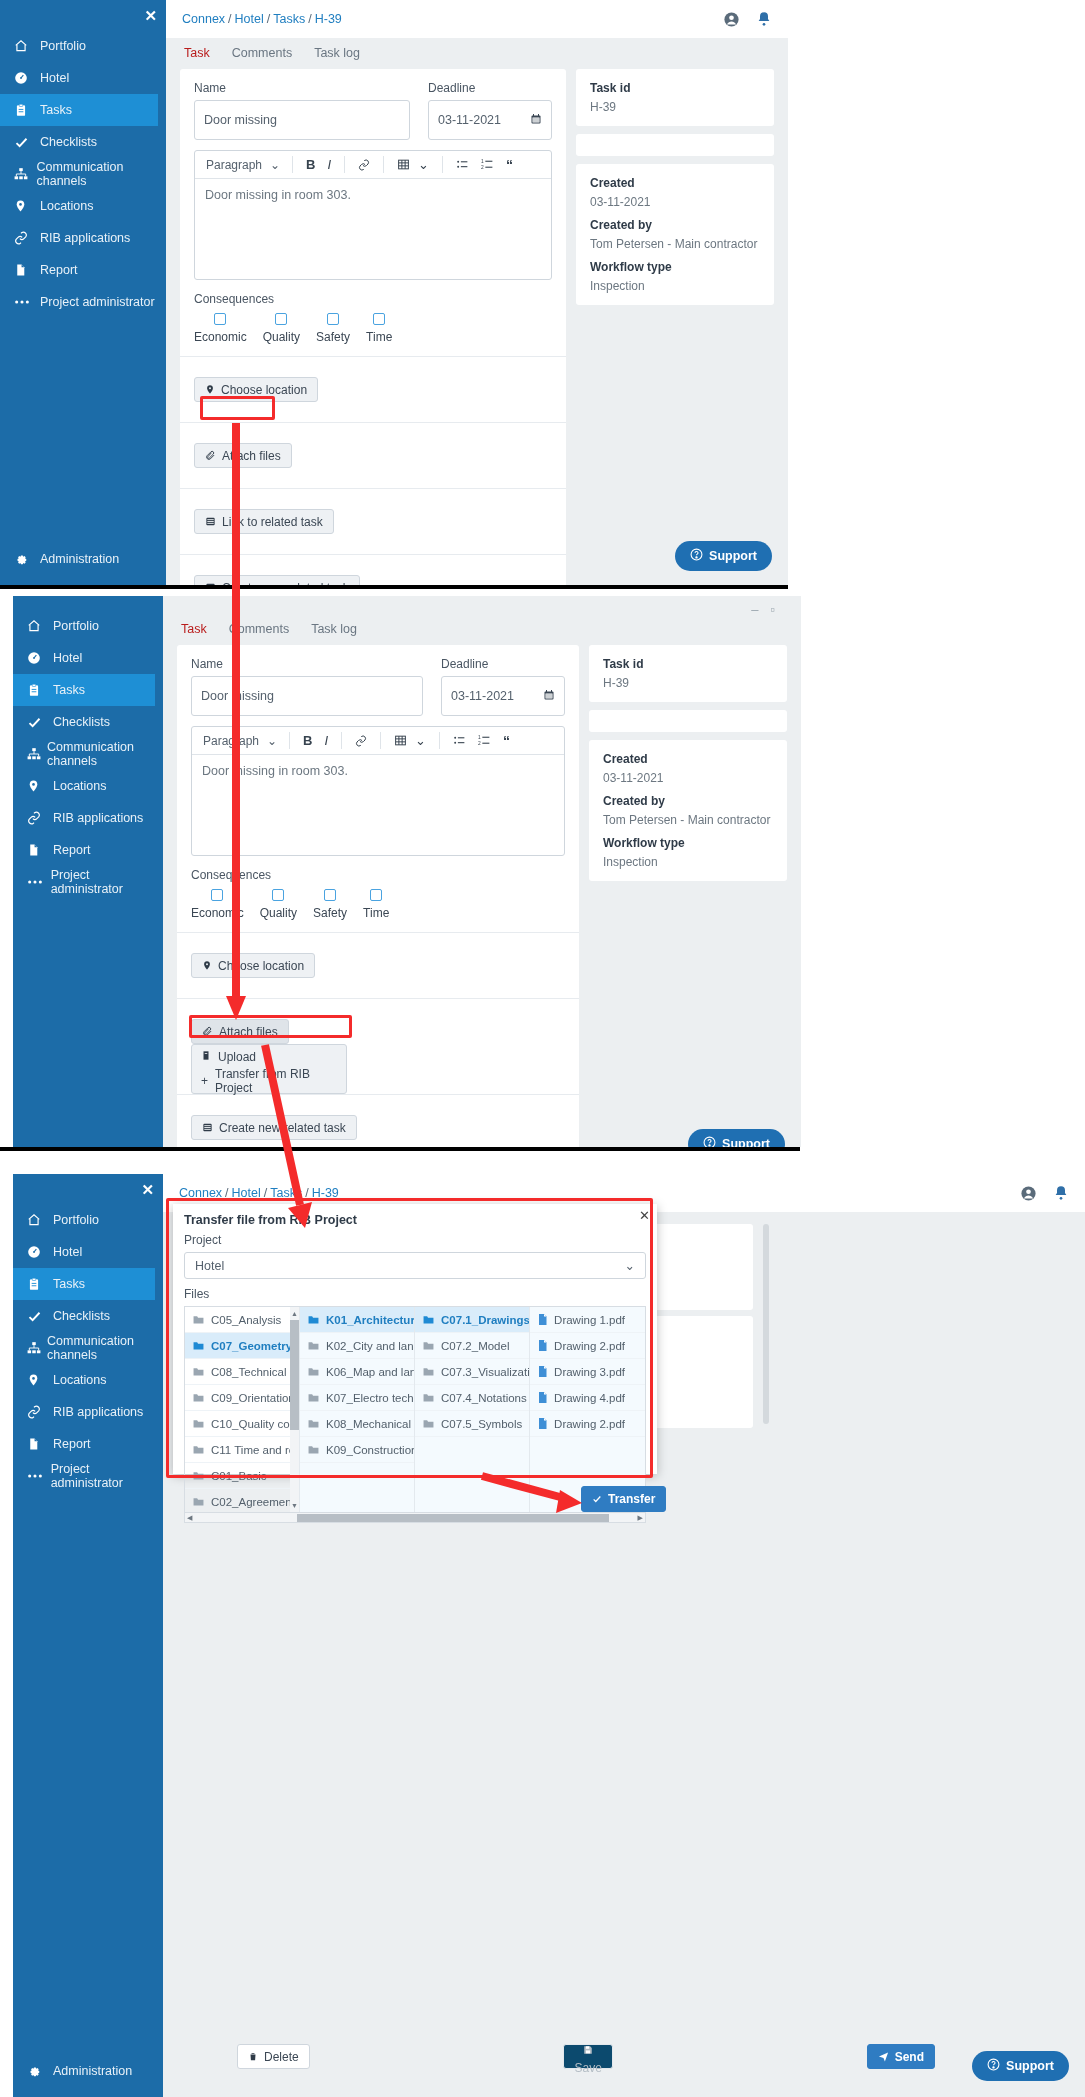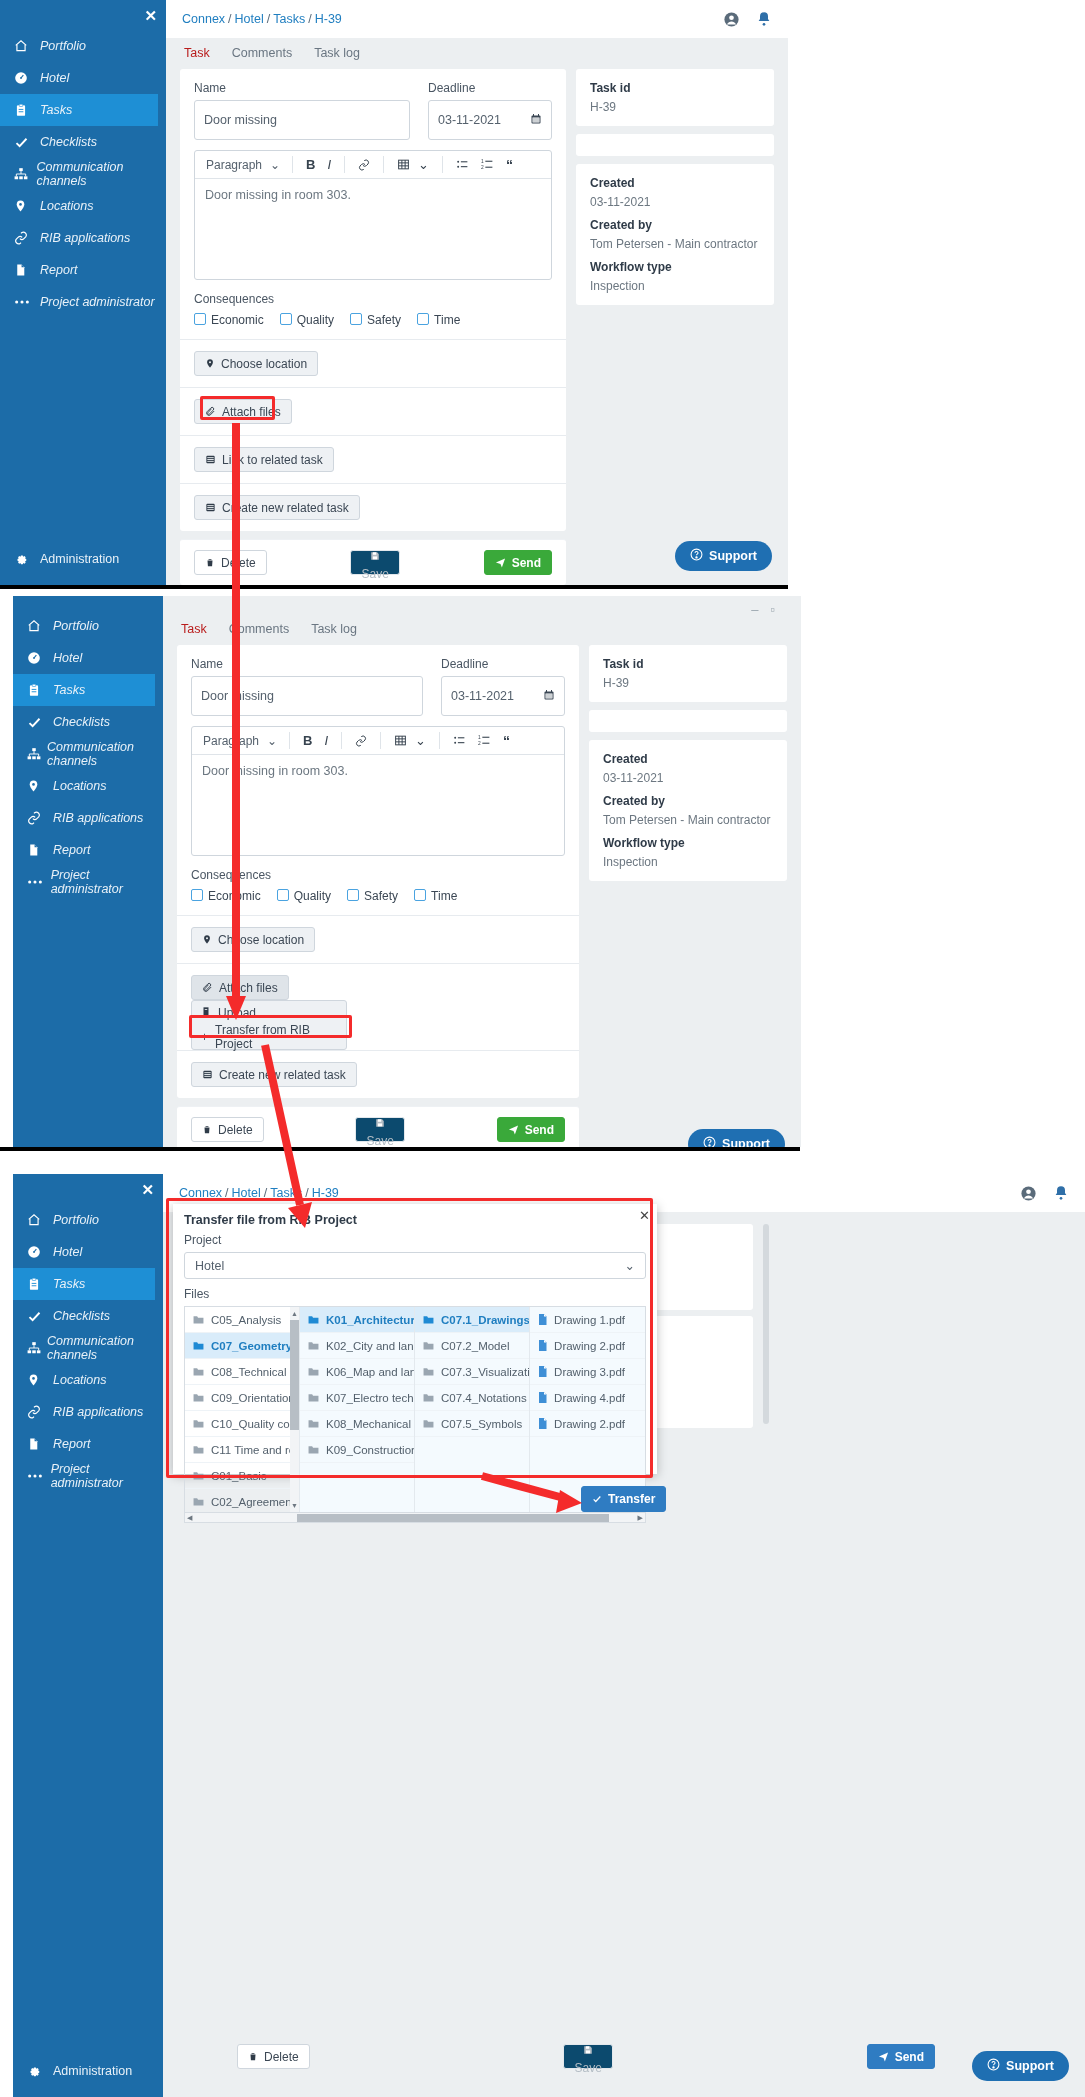--- a/index.html
+++ b/index.html
@@ -17,21 +17,21 @@
   .panel-1 { left:0;   top:0;     width:788px; height:585px; }
   .sep-1   { position:absolute; left:0; top:585px; width:788px; height:4px; background:#000; }
   .panel-2 { left:13px; top:596px; width:788px; height:551px; }
   .sep-2   { position:absolute; left:0; top:1147px; width:800px; height:4px; background:#000; }
   .panel-3 { left:13px; top:1174px; width:1072px; height:923px; }
 
   
   .sidebar { position:absolute; left:0; top:0; bottom:0; width:166px; background:#1c6ca8; }
   .sidebar.narrow { width:150px; }
   .sb-close { position:absolute; right:9px; top:8px; color:#fff; font-size:15px; font-weight:bold; line-height:1; cursor:pointer; }
-  .sb-list { position:absolute; left:0; right:8px; top:30px;font-style:italic; }
+  .sb-list { position:absolute; left:0; right:8px; top:30px; }
   .sb-item { display:flex; align-items:center; height:32px; padding-left:14px; color:#e8f1f8; font-size:12.5px; cursor:pointer; }
   .sb-item.active { background:#1e8fd5; }
   .sb-item .ic { width:26px; display:flex; align-items:center; justify-content:flex-start; color:#fff; font-size:13px; }
   .sb-item .ic svg { display:block; }
   .sb-bottom { position:absolute; left:0; right:0; bottom:10px; }
 
   
   .content { position:absolute; top:0; bottom:0; right:0; background:#eceff1; }
 
   .topbar { height:38px; display:flex; align-items:center; justify-content:space-between; padding:0 16px; background:#fff; }
@@ -61,24 +61,24 @@
 
   .rte { border:1px solid #cfd6dd; border-radius:3px; margin-top:10px; }
   .rte-bar { display:flex; align-items:center; gap:0; height:28px; border-bottom:1px solid #dfe4e9; padding:0 6px; }
   .rte-sel { display:flex; align-items:center; justify-content:space-between; width:84px; font-size:12px; color:#55616d; padding:0 5px; }
   .vsep { width:1px; height:17px; background:#dfe4e9; margin:0 7px; }
   .rte-btn { font-size:13px; color:#37434f; padding:0 6px; display:flex; align-items:center; }
   .rte-body { height:100px; padding:9px 10px; font-size:12.5px; color:#6c7781; }
 
   .cons-lbl { font-size:12px; color:#4a5663; margin:12px 0 7px; }
   .cons { display:flex; gap:7px; align-items:center; font-size:12px; color:#3b4754; }
-  .cons .grp { display:flex; align-items:flex-start; gap:5px; margin-right:9px; }
+  .cons .grp { display:flex; align-items:center; gap:5px; margin-right:9px;flex-direction:column; }
   .cbx { width:12px; height:12px; border:1.5px solid #4aa3e0; border-radius:2px; background:#fff; display:inline-block; }
 
-  .secrow { border-top:1px solid #e7ebef; padding:11px 14px; }
+  .secrow { border-top:1px solid #e7ebef; padding:20px 14px; }
   .btn { display:inline-flex; align-items:center; gap:6px; border:1px solid #cfd6dd; background:#eef1f4; border-radius:3px; height:25px; padding:0 10px; font-size:12px; color:#3b4754; cursor:pointer; }
   .btn svg { display:block; }
 
   .dd { border:1px solid #cfd6dd; background:#eef1f4; border-radius:3px; margin-top:0; width:156px; }
   .dd-item { display:flex; align-items:center; gap:7px; height:24px; padding:0 9px; font-size:12px; color:#3b4754; cursor:pointer; }
 
   .actionbar { display:flex; justify-content:space-between; align-items:center; gap:8px; padding:10px 14px; background:#fff; border-top:1px solid #eef1f4; }
   .btn-dark { border:1px solid #cfd6dd; background:#fff; }
   .btn-dis { border:1px solid #e3e8ec; background:#0c4a6e; color:#b3bcc4;flex-direction:column; }
   .btn-green { background:#3aa93a; border:1px solid #3aa93a; color:#fff; font-weight:bold; }

